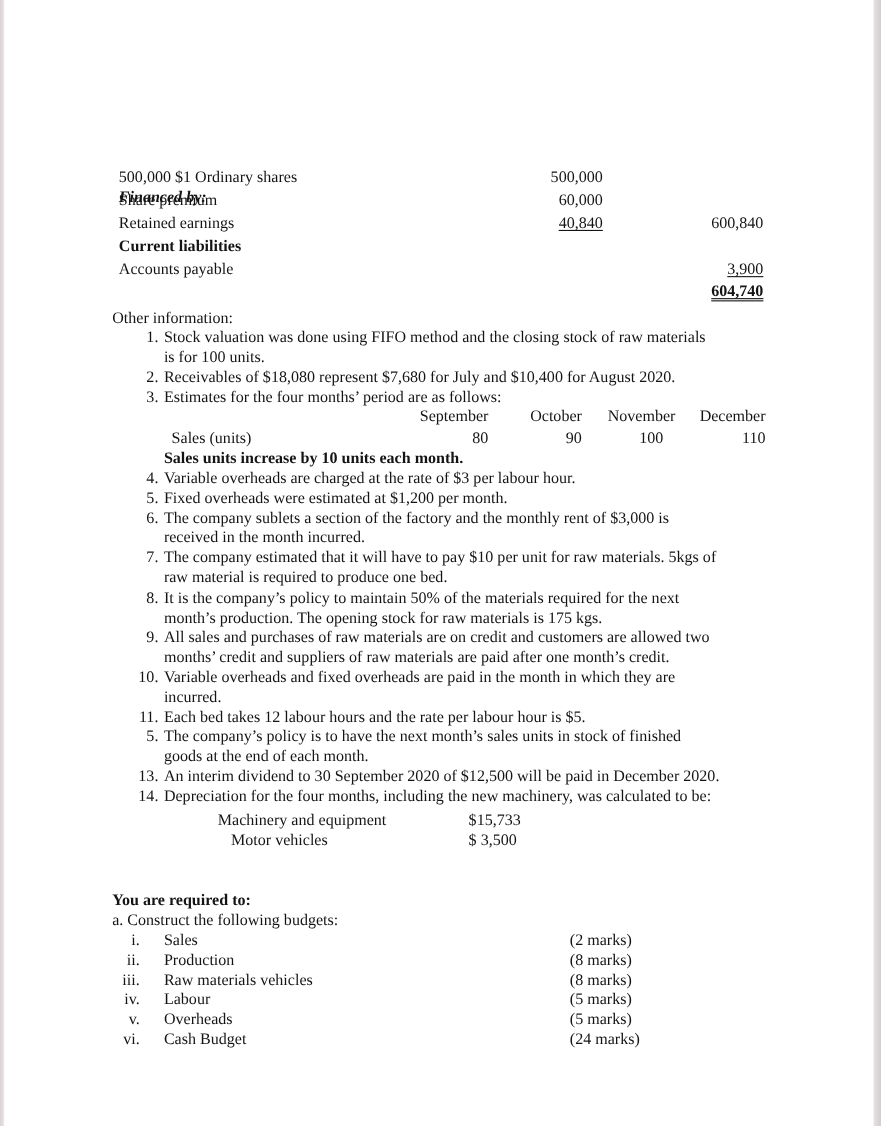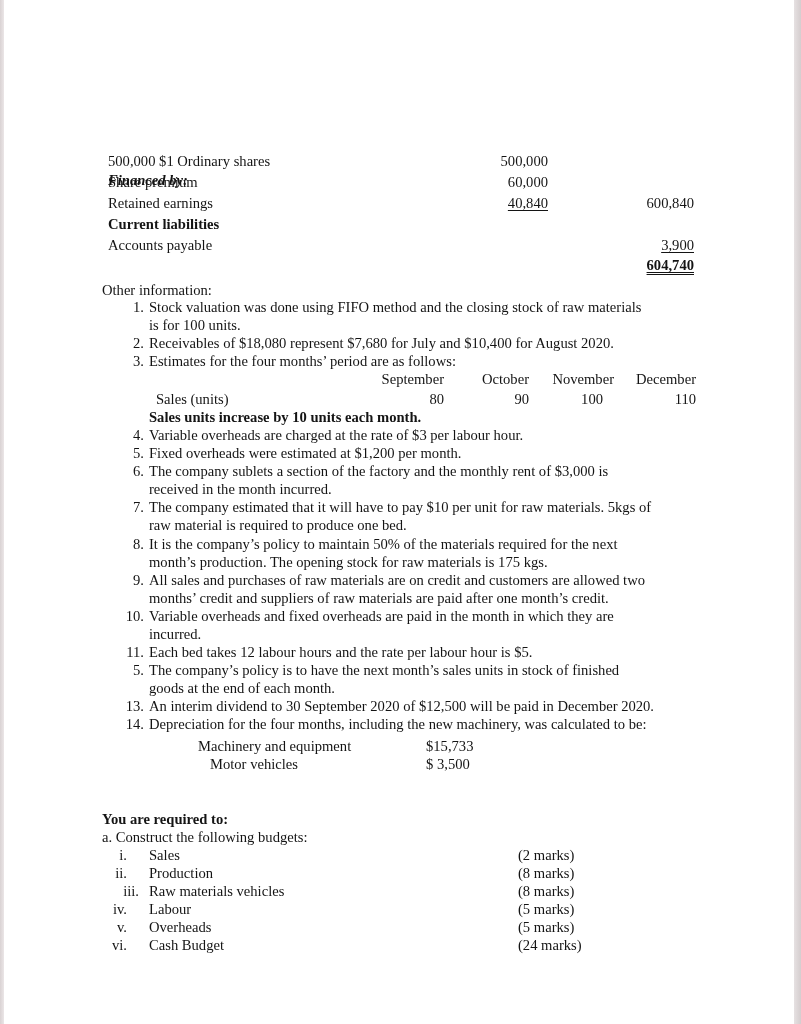--- a/index.html
+++ b/index.html
@@ -149,21 +149,21 @@
     <div class="t" style="left:98px; top:828px;">a. Construct the following budgets:</div>
 
     <div class="num" style="left:97px; top:846px; width:26px;">i.</div>
     <div class="t" style="left:145px; top:846px;">Sales</div>
     <div class="t" style="left:514px; top:846px;">(2 marks)</div>
 
     <div class="num" style="left:97px; top:864px; width:26px;">ii.</div>
     <div class="t" style="left:145px; top:864px;">Production</div>
     <div class="t" style="left:514px; top:864px;">(8 marks)</div>
 
-    <div class="num" style="left:109px; top:882px; width:26px;text-align:right;">iii.</div>
+    <div class="num" style="left:97px; top:882px; width:26px;text-align:right;">iii.</div>
     <div class="t" style="left:145px; top:882px;">Raw materials vehicles</div>
     <div class="t" style="left:514px; top:882px;">(8 marks)</div>
 
     <div class="num" style="left:97px; top:900px; width:26px;">iv.</div>
     <div class="t" style="left:145px; top:900px;">Labour</div>
     <div class="t" style="left:514px; top:900px;">(5 marks)</div>
 
     <div class="num" style="left:97px; top:918px; width:26px;">v.</div>
     <div class="t" style="left:145px; top:918px;">Overheads</div>
     <div class="t" style="left:514px; top:918px;">(5 marks)</div>

